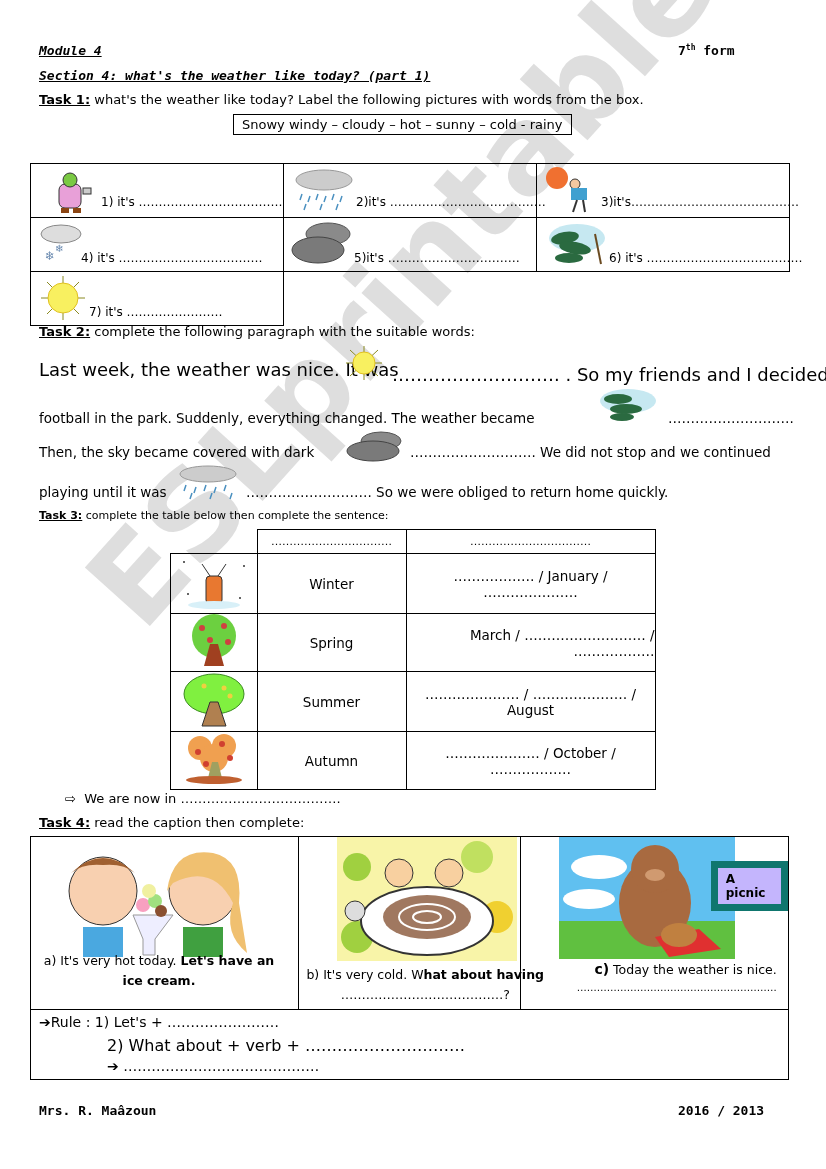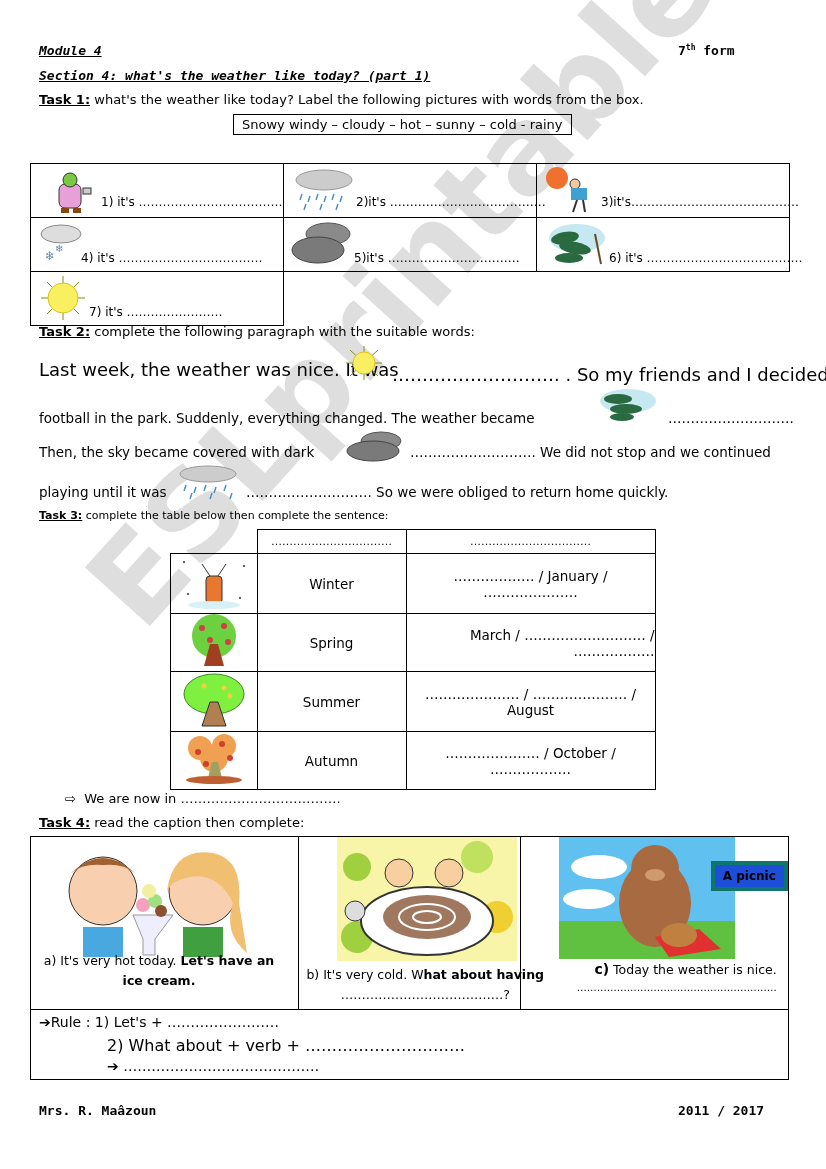--- a/index.html
+++ b/index.html
@@ -317,31 +317,31 @@
         <rect width="176" height="122" fill="#60c0f0"></rect>
         <ellipse cx="40" cy="30" rx="28" ry="12" fill="#fff"></ellipse>
             <ellipse cx="30" cy="62" rx="26" ry="10" fill="#fff"></ellipse>
         <rect y="84" width="176" height="38" fill="#60c040"></rect>
         <ellipse cx="96" cy="66" rx="36" ry="44" fill="#a86a40"></ellipse>
             <circle cx="96" cy="32" r="24" fill="#a86a40"></circle>
             <ellipse cx="96" cy="38" rx="10" ry="6" fill="#d09a70"></ellipse>
         <path d="M96 100 L140 92 L162 112 L110 120 Z" fill="#e03030"></path>
         <ellipse cx="120" cy="98" rx="18" ry="12" fill="#c08040"></ellipse>
       </svg>
-      <div class="abs" style="left:190px;top:24px;border:4px solid #0f766e;background:#1d4ed8;padding:4px 8px;font-size:12px;font-weight:bold">A picnic</div>
+      <div class="abs" style="left:190px;top:24px;border:7px solid #0f766e;background:#c4b5fd;padding:4px 8px;font-size:12px;font-weight:bold">A picnic</div>
       <div class="abs" style="left:12px;top:124px;width:244px;text-align:right;font-size:12.5px;line-height:17px">
         <span class="bold" style="font-size:14px">c)</span><span> Today the weather is nice.</span><br>
         <span style="font-size:10px">……………………………………………………</span>
       </div>
     </td>
   </tr>
   <tr style="height:70px">
     <td colspan="3">
       <div class="abs" style="left:8px;top:4px;font-size:14px;white-space:nowrap">➔Rule : 1) Let's + ……………………</div>
       <div class="abs" style="left:76px;top:26px;font-size:16px;white-space:nowrap">2) What about + verb + …………………………</div>
       <div class="abs" style="left:76px;top:48px;font-size:14px;white-space:nowrap">➔ ……………………………………</div>
     </td>
   </tr>
 </tbody>
   </table>
 
 <div class="abs hdr" style="left:39px;top:1103px;">Mrs. R. Maâzoun</div>
-<div class="abs hdr" style="left:678px;top:1103px;">2011 / 2017</div>
+<div class="abs hdr" style="left:678px;top:1103px;">2016 / 2013</div>
 
 </body></html>

